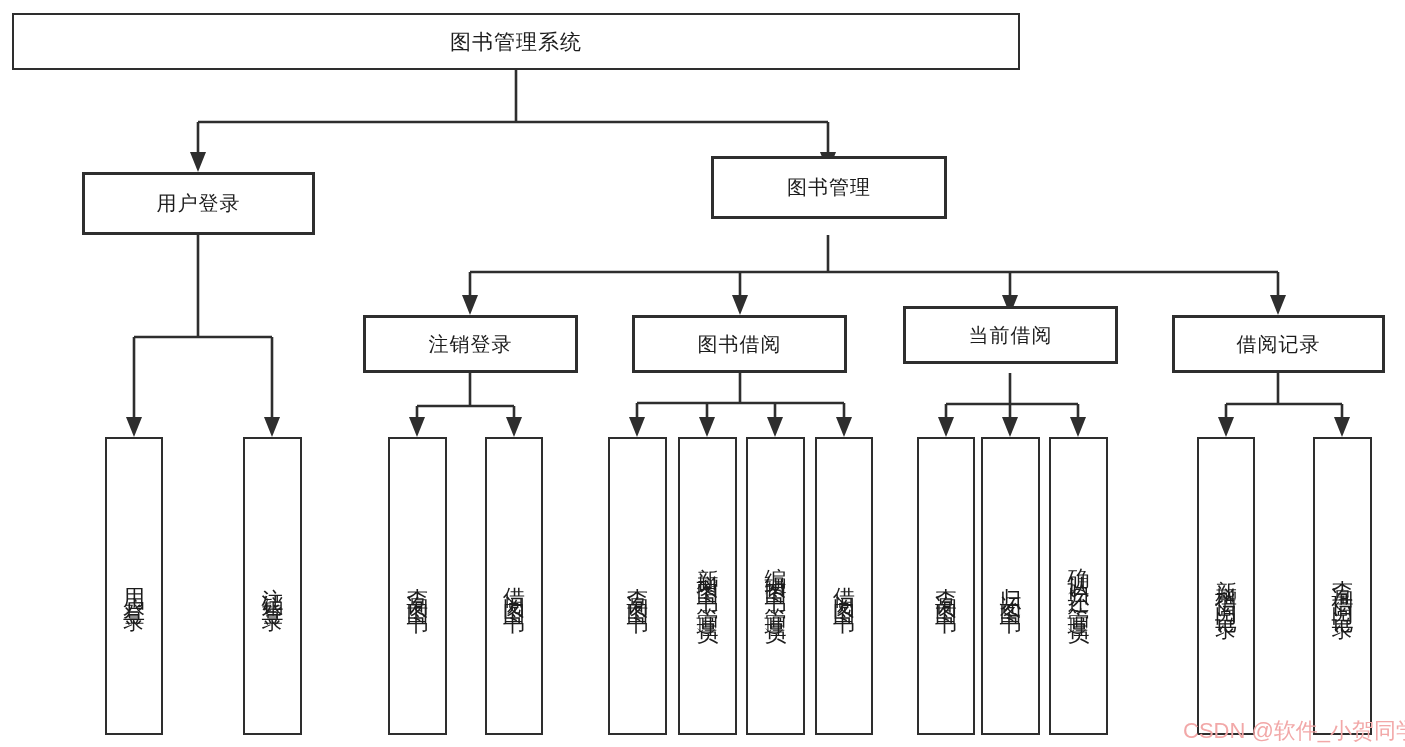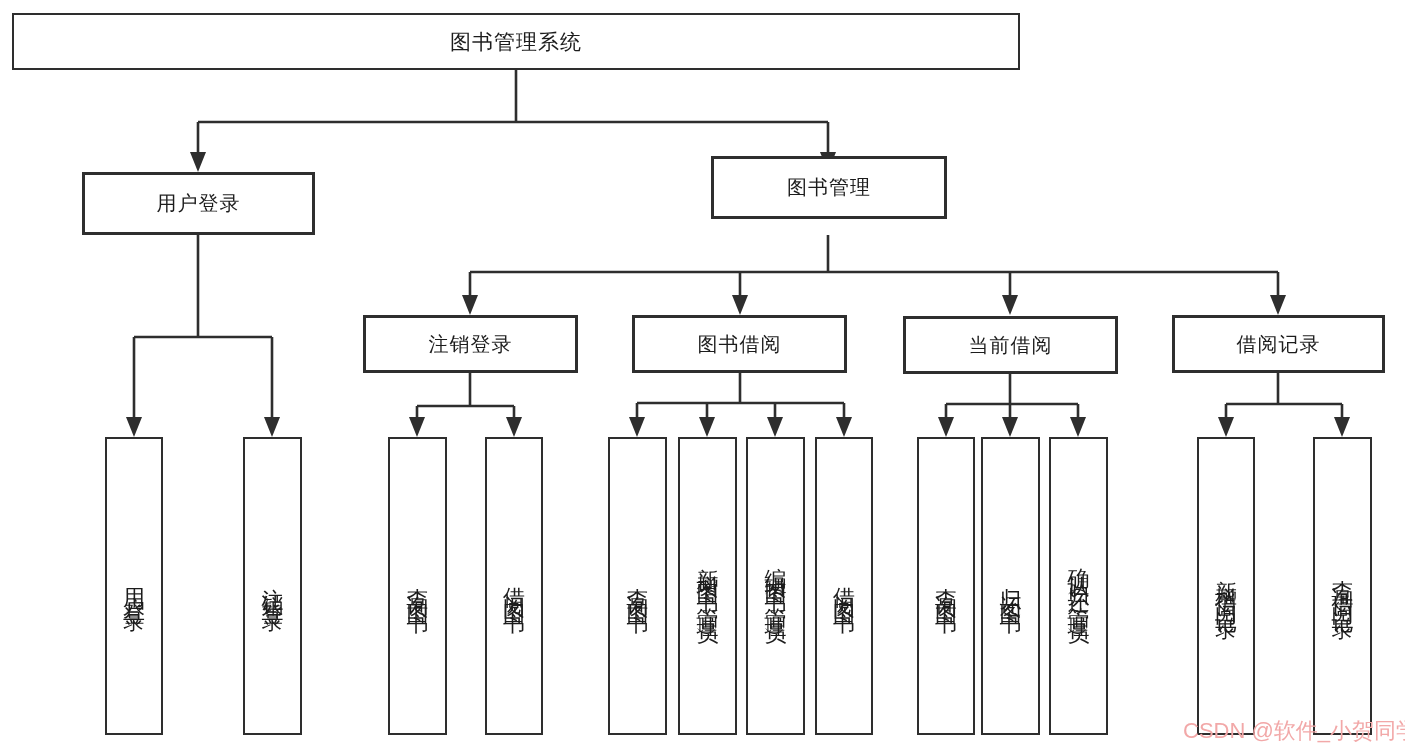--- a/index.html
+++ b/index.html
@@ -149,21 +149,21 @@
   <div class="box box-h" style="left:711px; top:156px; width:236px; height:63px;">
     <span>图书管理</span>
   </div>
 
   <div class="box box-h" style="left:363px; top:315px; width:215px; height:58px;">
     <span>注销登录</span>
   </div>
   <div class="box box-h" style="left:632px; top:315px; width:215px; height:58px;">
     <span>图书借阅</span>
   </div>
-  <div class="box box-h" style="left:903px; top:316px; width:215px; height:58px;">
+  <div class="box box-h" style="left:903px; top:306px; width:215px; height:58px;">
     <span>当前借阅</span>
   </div>
   <div class="box box-h" style="left:1172px; top:315px; width:213px; height:58px;">
     <span>借阅记录</span>
   </div>
 
   <div class="box box-v" style="left:105px; top:437px; width:58px; height:298px;">
     <span class="vtext">用户登录</span>
   </div>
   <div class="box box-v" style="left:243px; top:437px; width:59px; height:298px;">

